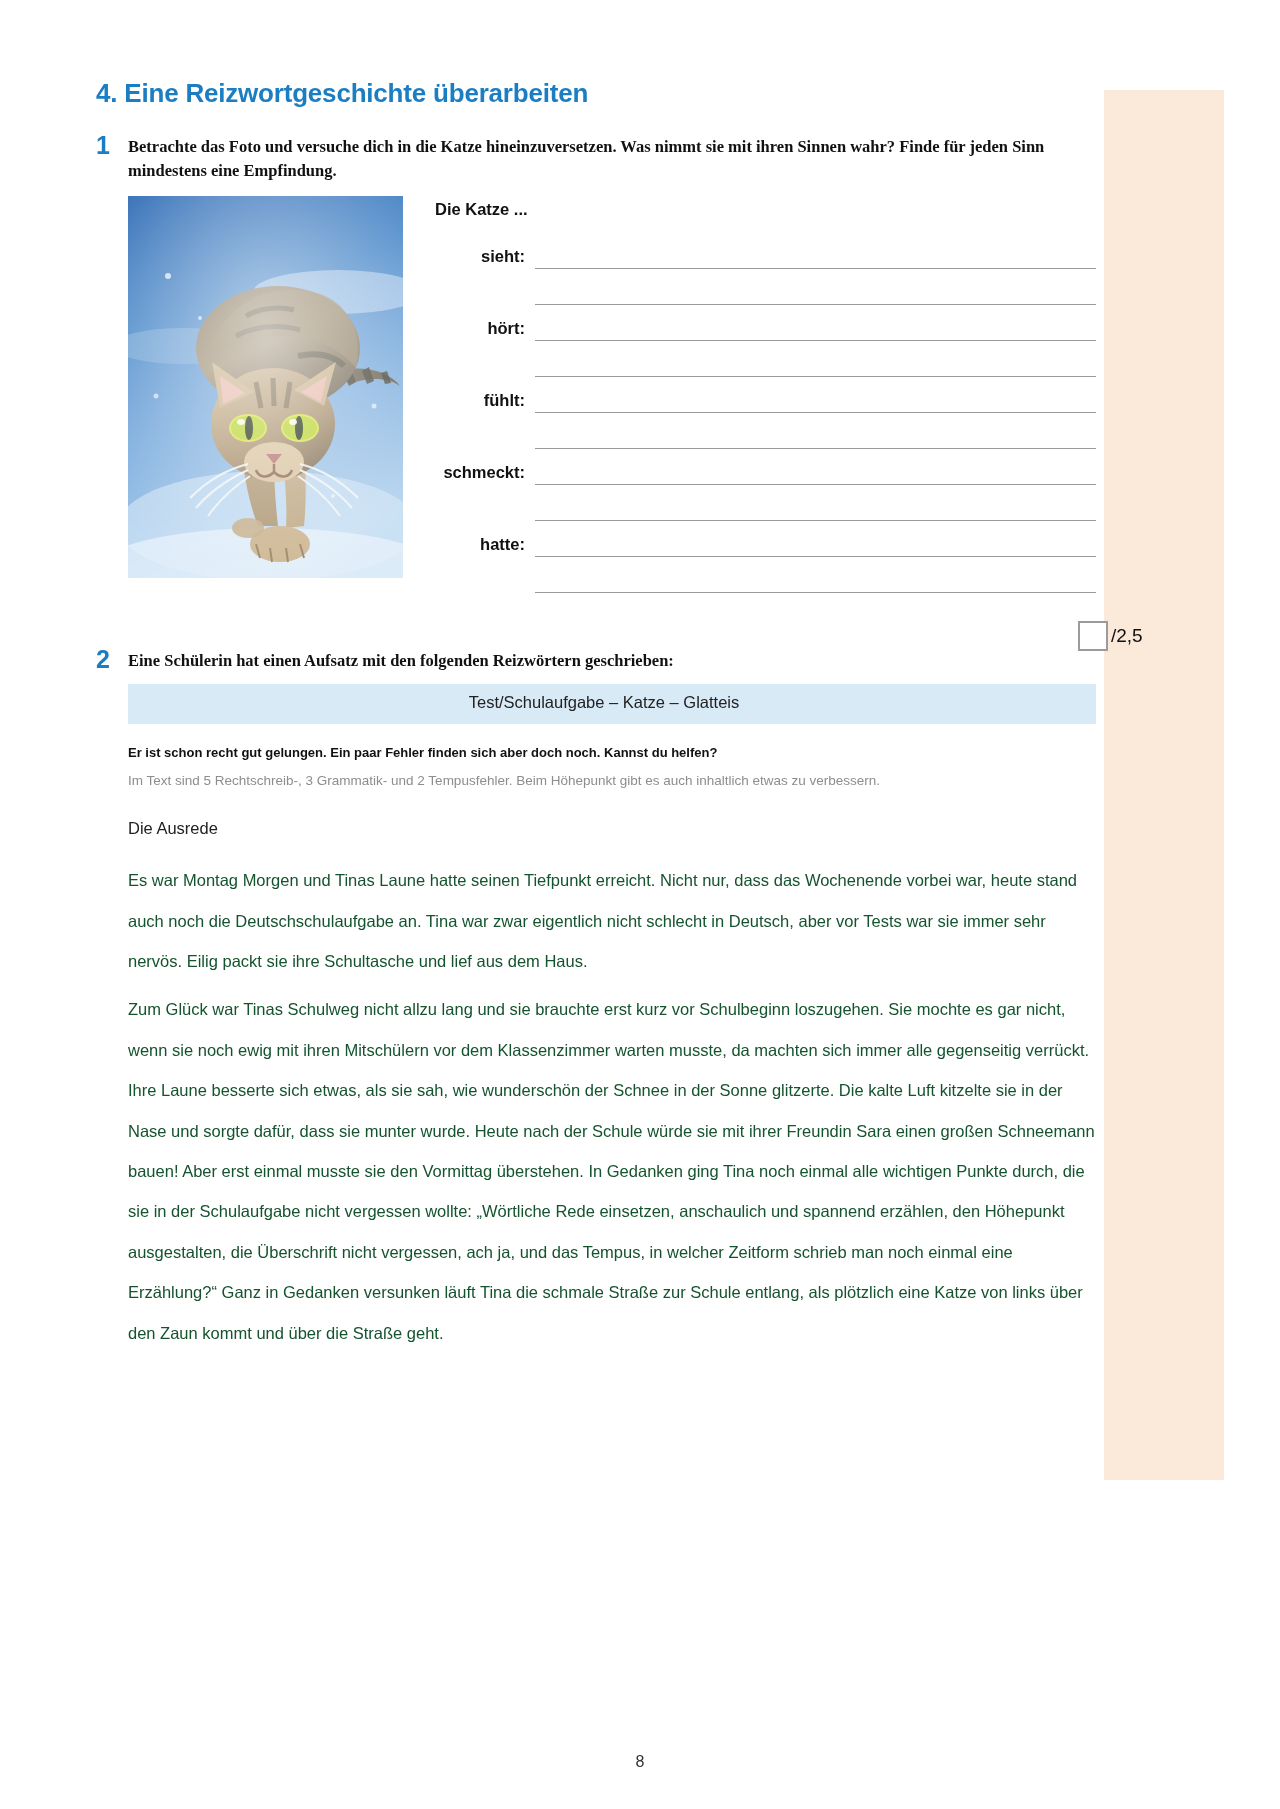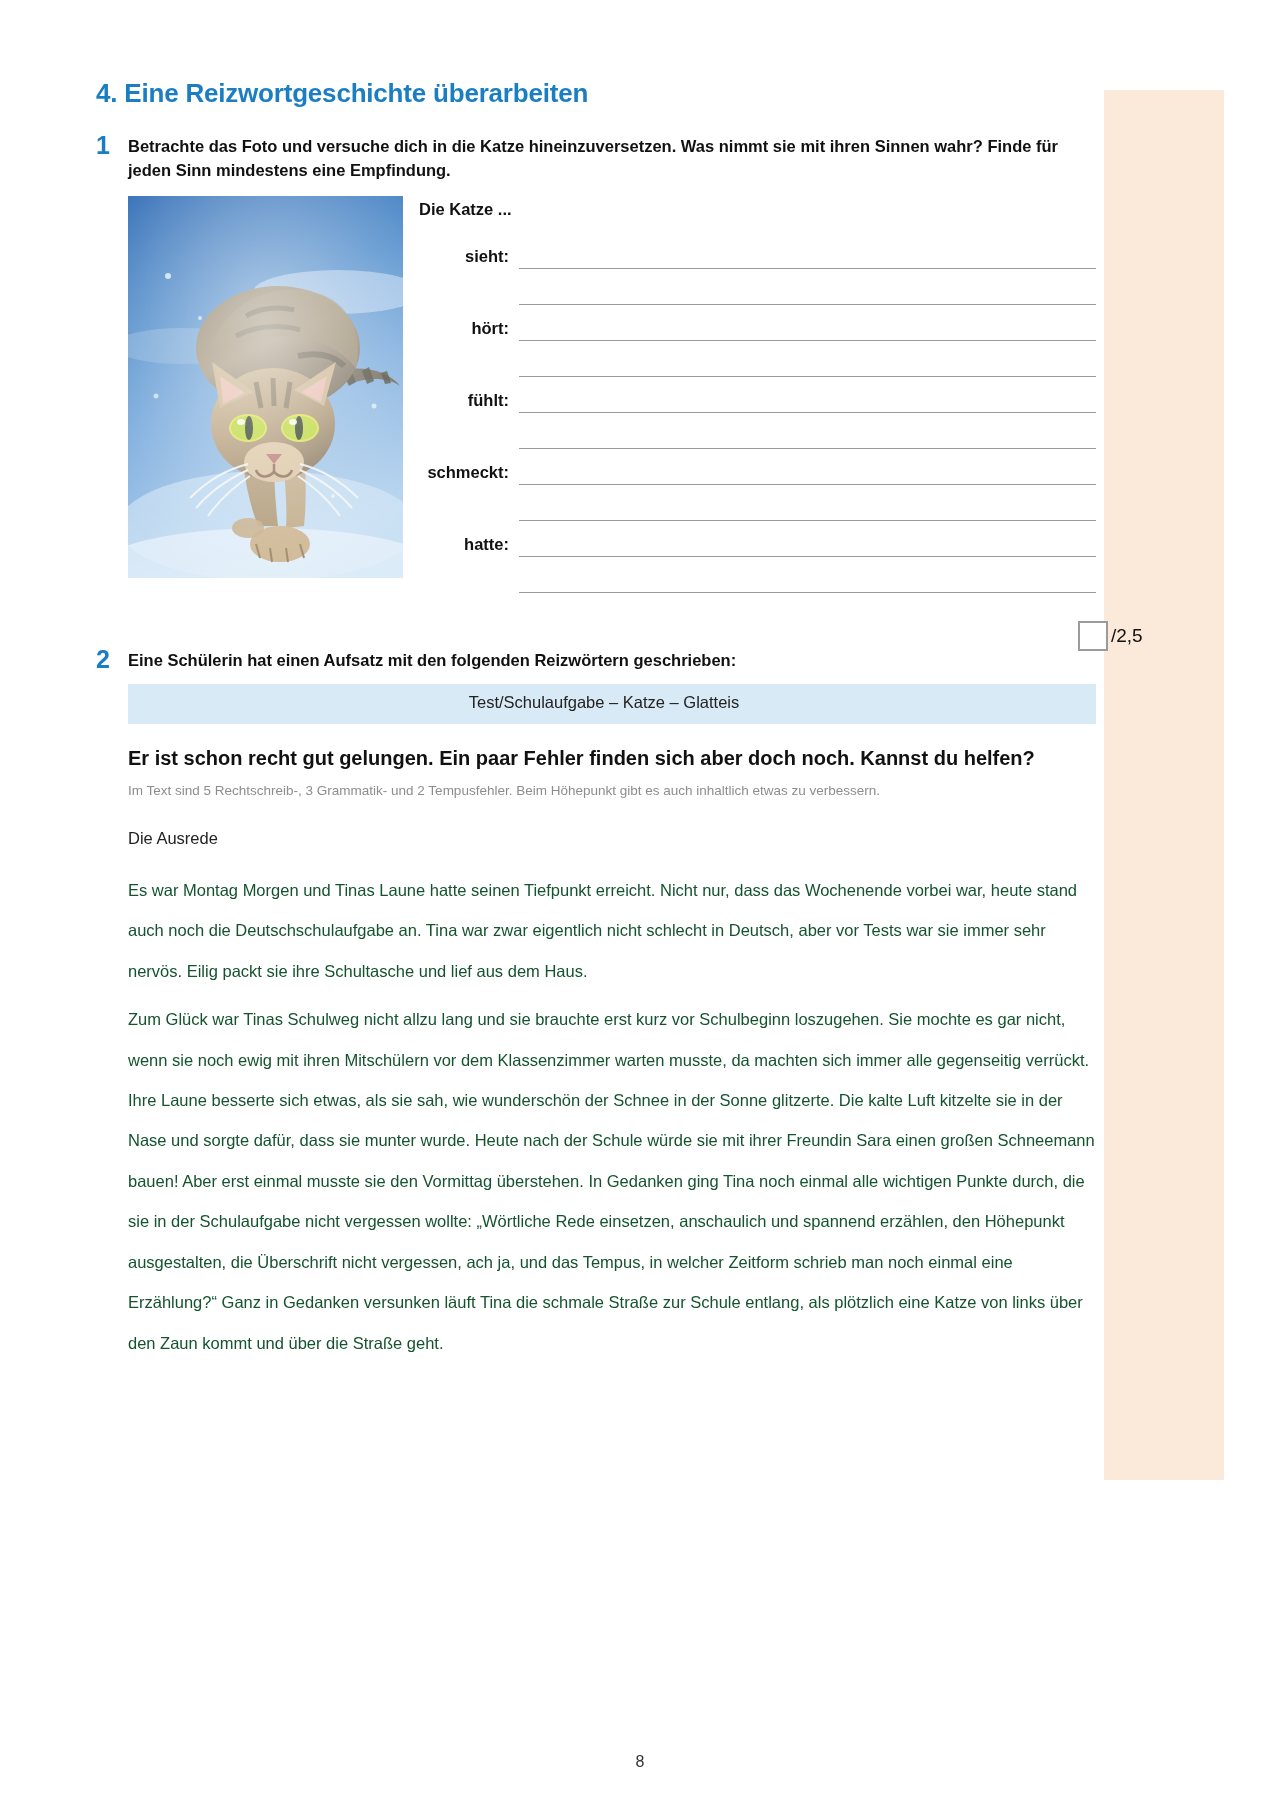--- a/index.html
+++ b/index.html
@@ -60,27 +60,29 @@
     font-weight: bold;
     color: #1b7ec2;
     line-height: 1;
   }
   .task-prompt {
     font-size: 16.5px;
     font-weight: bold;
     line-height: 1.42;
     color: #111111;
     margin: 0;
+    font-family: Liberation Serif, serif;
   }
 
   
   .t1-body {
     display: flex;
     align-items: flex-start;
     margin-top: 14px;
+    gap: 16px;
   }
   .photo {
     width: 275px;
     height: 382px;
     flex: 0 0 275px;
     position: relative;
     overflow: hidden;
     background: #2f6fb5;
   }
   .photo svg { display: block; width: 100%; height: 100%; }
@@ -157,21 +159,21 @@
     margin-top: 12px;
     background: #d9eaf7;
     text-align: center;
     font-size: 16.5px;
     color: #222;
     padding: 9px 20px 11px 4px;
     line-height: 1.2;
   }
 
   .bold-question {
-    font-size: 20px;
+    font-size: 13px;
     font-weight: bold;
     color: #111;
     margin: 20px 0 0 0;
     line-height: 1.4;
   }
   .note {
     font-size: 13.5px;
     color: #8d8d8d;
     line-height: 1.45;
     margin: 9px 0 0 0;

